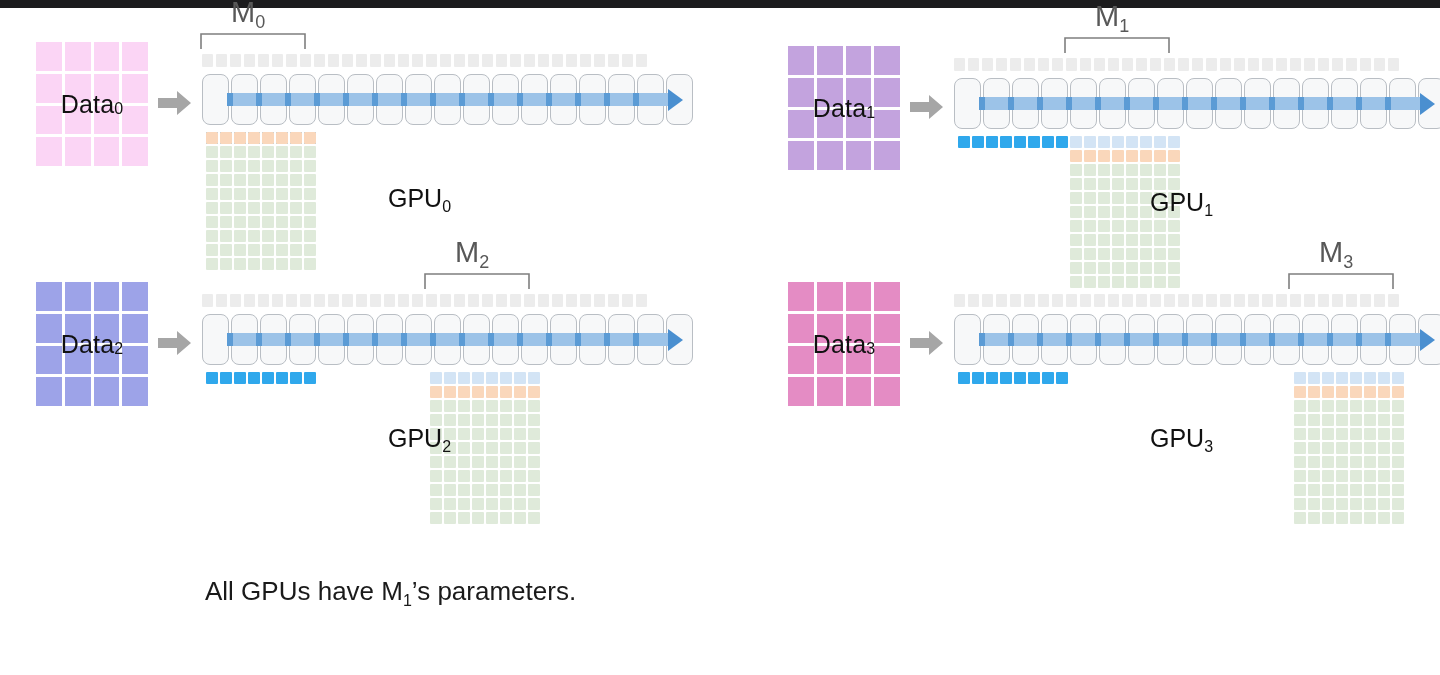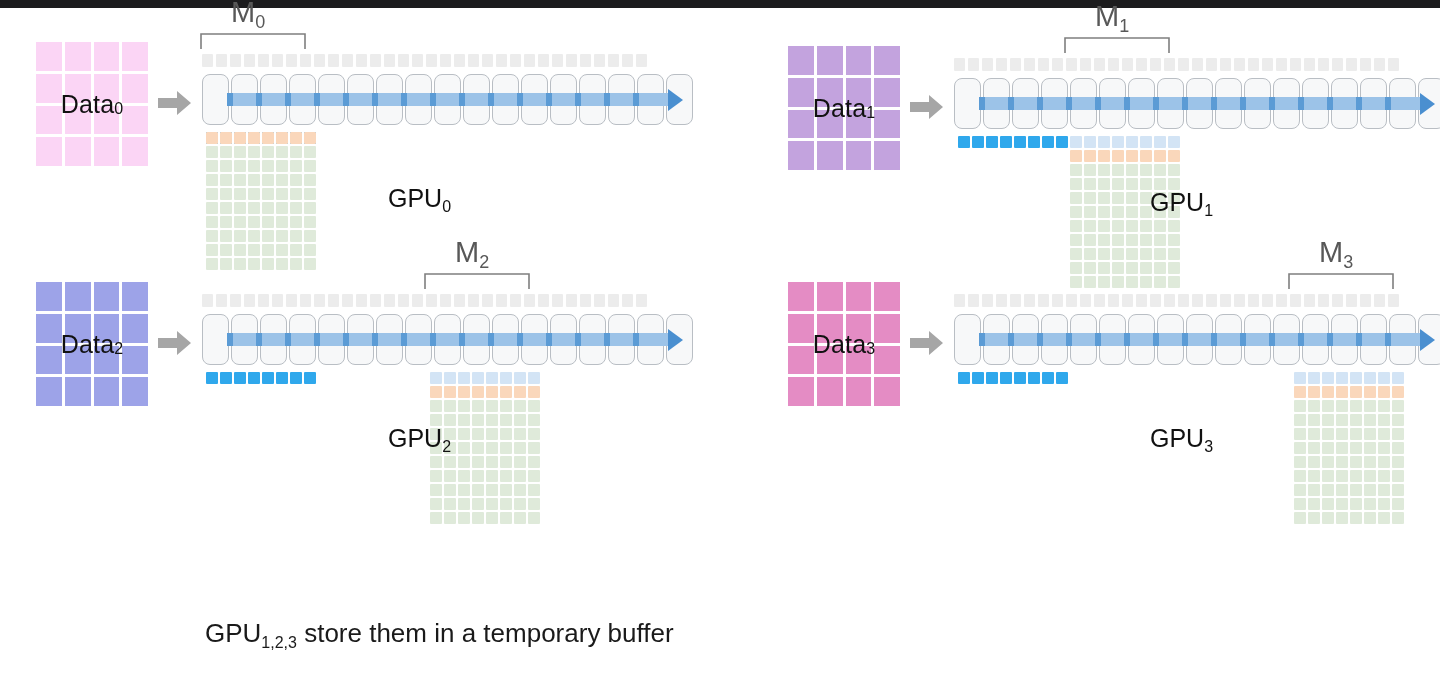--- a/index.html
+++ b/index.html
@@ -958,18 +958,18 @@
           <div class="gcell" style="background:#dfeada;"></div>
           <div class="gcell" style="background:#dfeada;"></div>
           <div class="gcell" style="background:#dfeada;"></div>
           <div class="gcell" style="background:#dfeada;"></div>
           <div class="gcell" style="background:#dfeada;"></div>
         </div>
       </div>
       <div class="gpulabel" style="left:1150px;top:424px;"><span>GPU</span><sub>3</sub></div>
     </div>
 
-  <div class="caption" style="left:205px;top:612px;">
-    <span>GPU</span><sub>1,2,3</sub><span> store them in a temporary buffer</span>
+  <div class="caption" style="left:205px;top:570px;">
+    <span>All GPUs have M</span><sub>1</sub><span>’s parameters.</span>
   </div>
 
 
 </div>
 
 </body></html>

